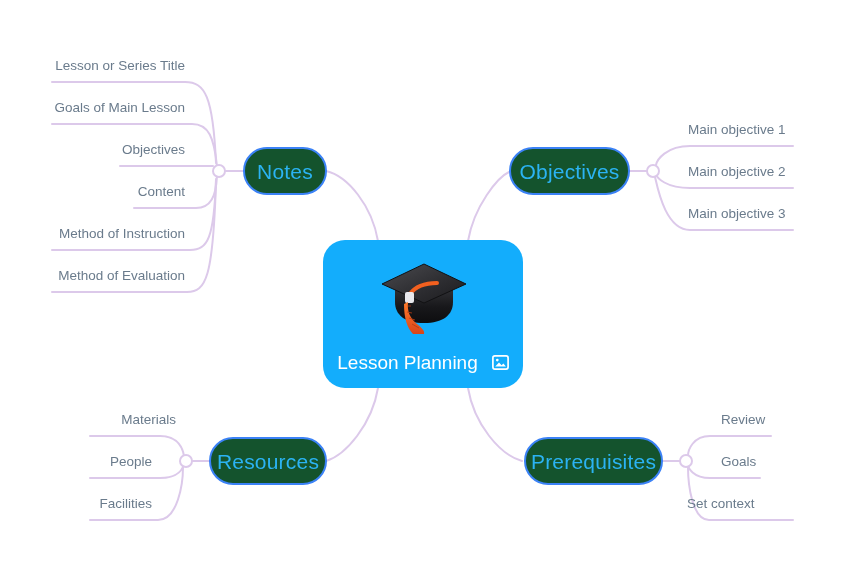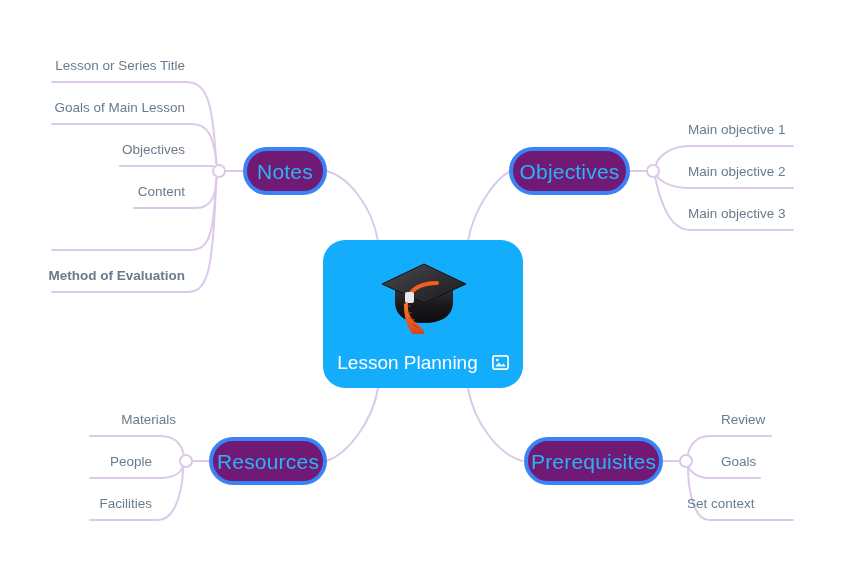--- a/index.html
+++ b/index.html
@@ -23,22 +23,22 @@
   svg.wires {
     position: absolute;
     left: 0; top: 0;
     width: 848px;
     height: 570px;
     pointer-events: none;
   }
   .branch-node {
     position: absolute;
     box-sizing: border-box;
-    background: #701a75;
-    border: 4px solid #3b82f6;
+    background: #14532d;
+    border: 2px solid #3b82f6;
     border-radius: 26px;
     color: #2bb3f3;
     font-size: 21px;
     line-height: 1;
     display: flex;
     align-items: center;
     justify-content: center;
     white-space: nowrap;
     letter-spacing: 0.2px;
   }
@@ -195,21 +195,22 @@
   </div>
 
   <div class="branch-node" style="left:524px; top:437px; width:139px; height:48px;">
     <span>Prerequisites</span>
   </div>
 
   <div class="leaf left" style="left:0px; top:59px; width:185px;">Lesson or Series Title</div>
   <div class="leaf left" style="left:0px; top:101px; width:185px;">Goals of Main Lesson</div>
   <div class="leaf left" style="left:0px; top:143px; width:185px;">Objectives</div>
   <div class="leaf left" style="left:0px; top:185px; width:185px;">Content</div>
-  <div class="leaf left" style="left:0px; top:269px; width:185px;font-weight:bold;">Method of Evaluation</div>
+  <div class="leaf left" style="left:0px; top:227px; width:185px;">Method of Instruction</div>
+  <div class="leaf left" style="left:0px; top:269px; width:185px;">Method of Evaluation</div>
 
   <div class="leaf right" style="left:688px; top:123px;">Main objective 1</div>
   <div class="leaf right" style="left:688px; top:165px;">Main objective 2</div>
   <div class="leaf right" style="left:688px; top:207px;">Main objective 3</div>
 
   <div class="leaf left" style="left:0px; top:413px; width:152px;margin-left:24px;">Materials</div>
   <div class="leaf left" style="left:0px; top:455px; width:152px;">People</div>
   <div class="leaf left" style="left:0px; top:497px; width:152px;">Facilities</div>
 
   <div class="leaf right" style="left:721px; top:413px;">Review</div>

